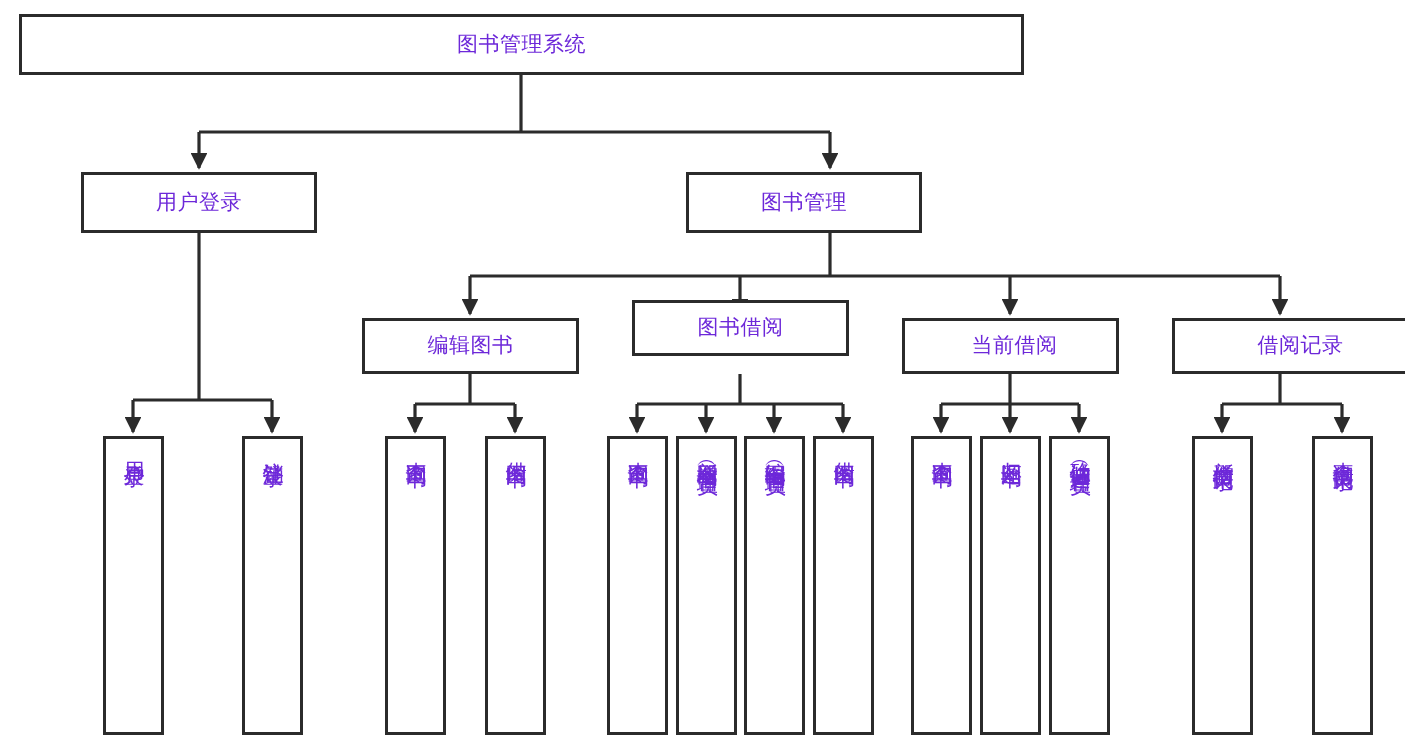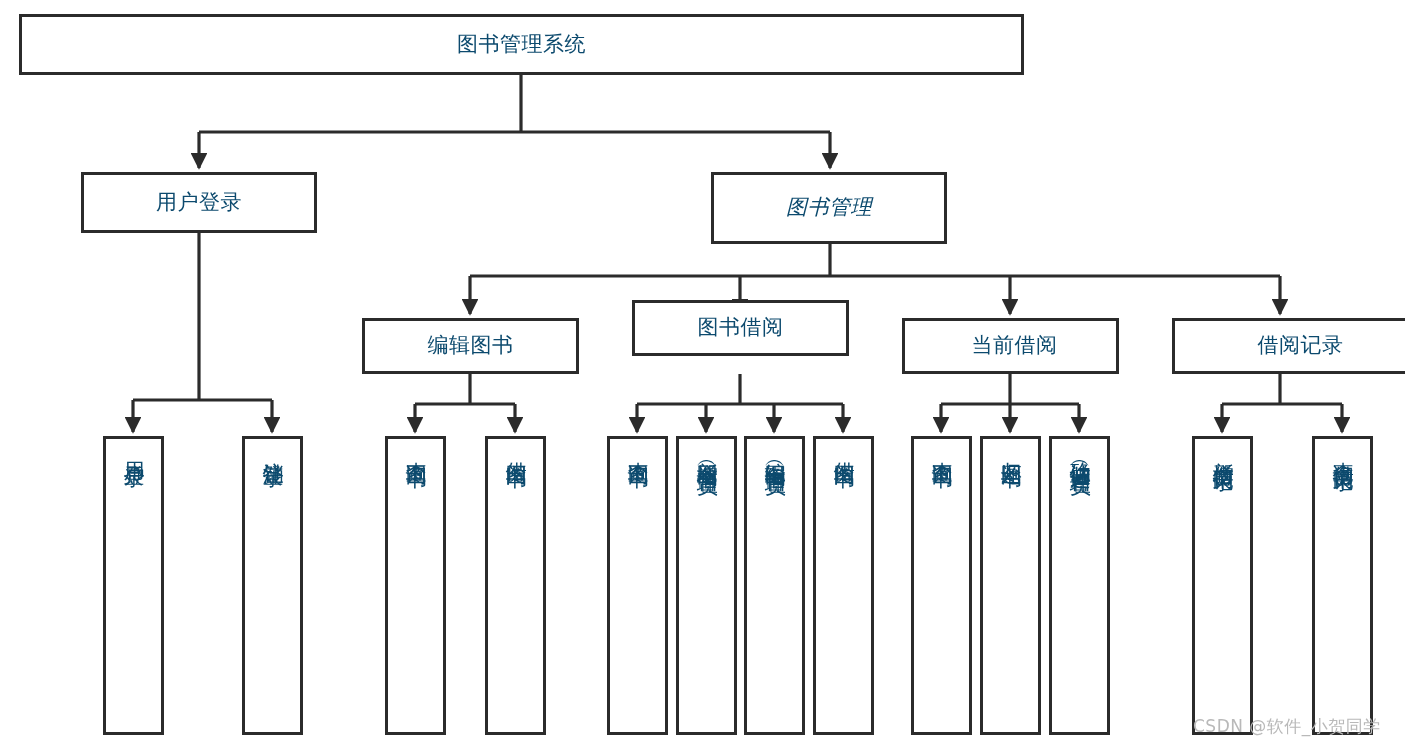--- a/index.html
+++ b/index.html
@@ -34,21 +34,21 @@
     border: 3px solid #2b2b2b;
     display: flex;
     align-items: center;
     justify-content: center;
     z-index: 3;
   }
   .node .label {
     font-size: 21px;
     line-height: 1.12;
     letter-spacing: 0.5px;
-    color: #0c4a6e;
+    color: #6d28d9;
     text-align: center;
     white-space: nowrap;
   }
   .node.vertical {
     align-items: flex-start;
     padding-top: 6px;
   }
   .node.vertical .label {
     writing-mode: vertical-rl;
     text-orientation: upright;
@@ -127,21 +127,21 @@
   </svg>
 
   <div class="node" style="left:19px; top:14px; width:1005px; height:61px;">
     <span class="label">图书管理系统</span>
   </div>
 
   <div class="node" style="left:81px; top:172px; width:236px; height:61px;">
     <span class="label">用户登录</span>
   </div>
 
-  <div class="node" style="left:711px; top:172px; width:236px; height:72px;font-style:italic;">
+  <div class="node" style="left:686px; top:172px; width:236px; height:61px;">
     <span class="label">图书管理</span>
   </div>
 
   <div class="node" style="left:362px; top:318px; width:217px; height:56px;">
     <span class="label">编辑图书</span>
   </div>
 
   <div class="node" style="left:632px; top:300px; width:217px; height:56px;align-items:center;">
     <span class="label">图书借阅</span>
   </div>
@@ -199,15 +199,14 @@
   </div>
 
   <div class="node vertical" style="left:1192px; top:436px; width:61px; height:299px;">
     <span class="label">新增借阅记录</span>
   </div>
 
   <div class="node vertical" style="left:1312px; top:436px; width:61px; height:299px;">
     <span class="label">查询借阅记录</span>
   </div>
 
-  <div class="watermark" style="left:1193px; top:715px;">CSDN @软件_小贺同学</div>
 
 </div>
 
 </body></html>

